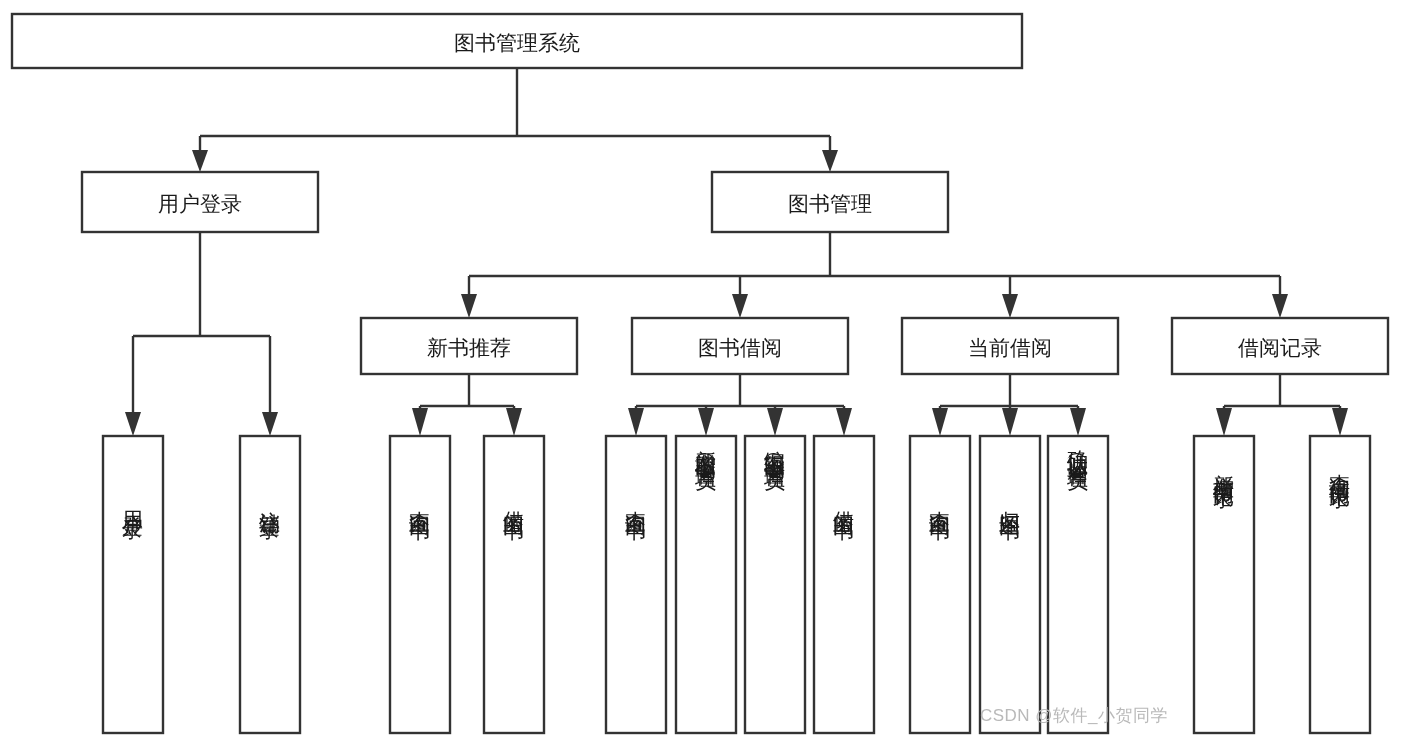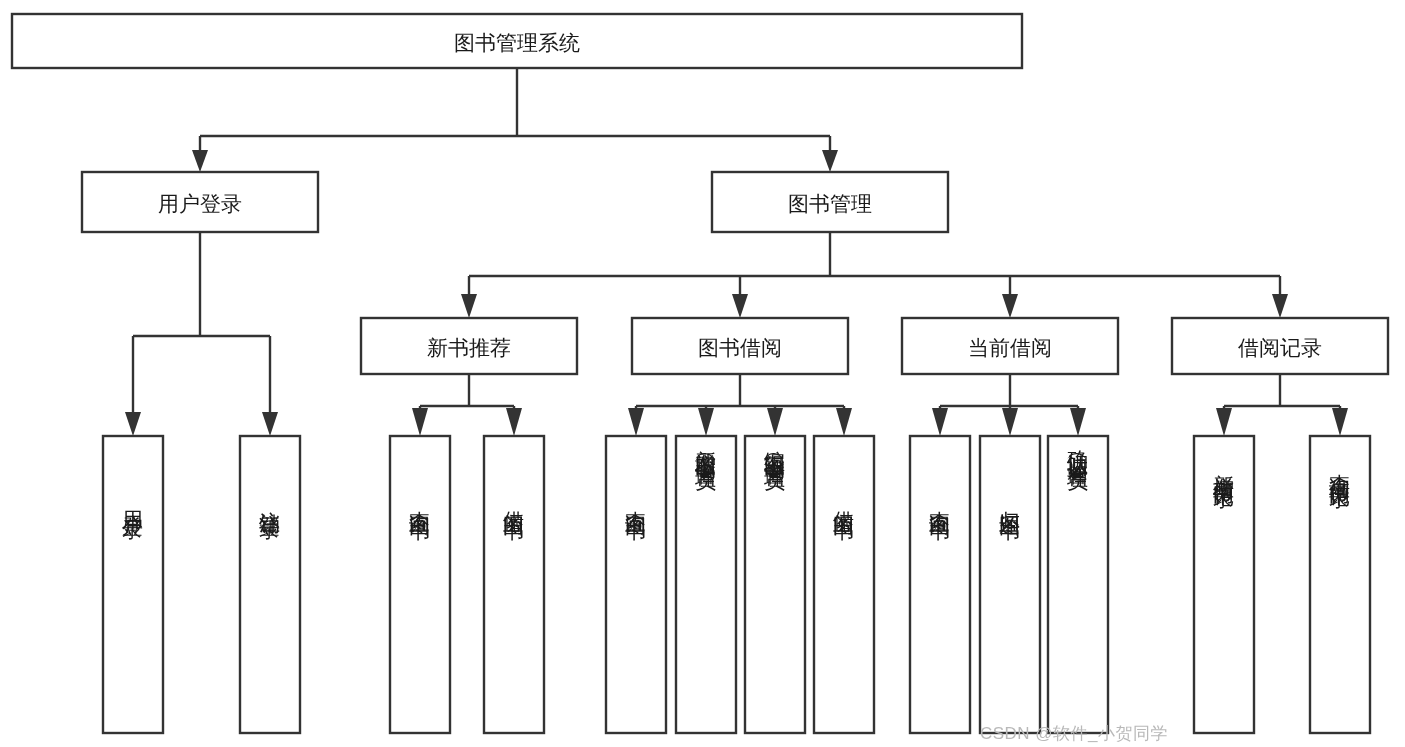--- a/index.html
+++ b/index.html
@@ -51,21 +51,21 @@
     fill: #1a1a1a;
     writing-mode: vertical-rl;
     text-orientation: upright;
     glyph-orientation-vertical: 0;
     text-anchor: middle;
     letter-spacing: 3px;
   }
   .watermark-text {
     position: absolute;
     right: 8px;
-    bottom: 2px;
+    bottom: 20px;
     font-family: "Liberation Sans", "DejaVu Sans", sans-serif;
     font-size: 17px;
     color: #b9b9b9;
     white-space: nowrap;
     letter-spacing: 0.5px;
   }
 </style>
 </head>
 <body>
 

